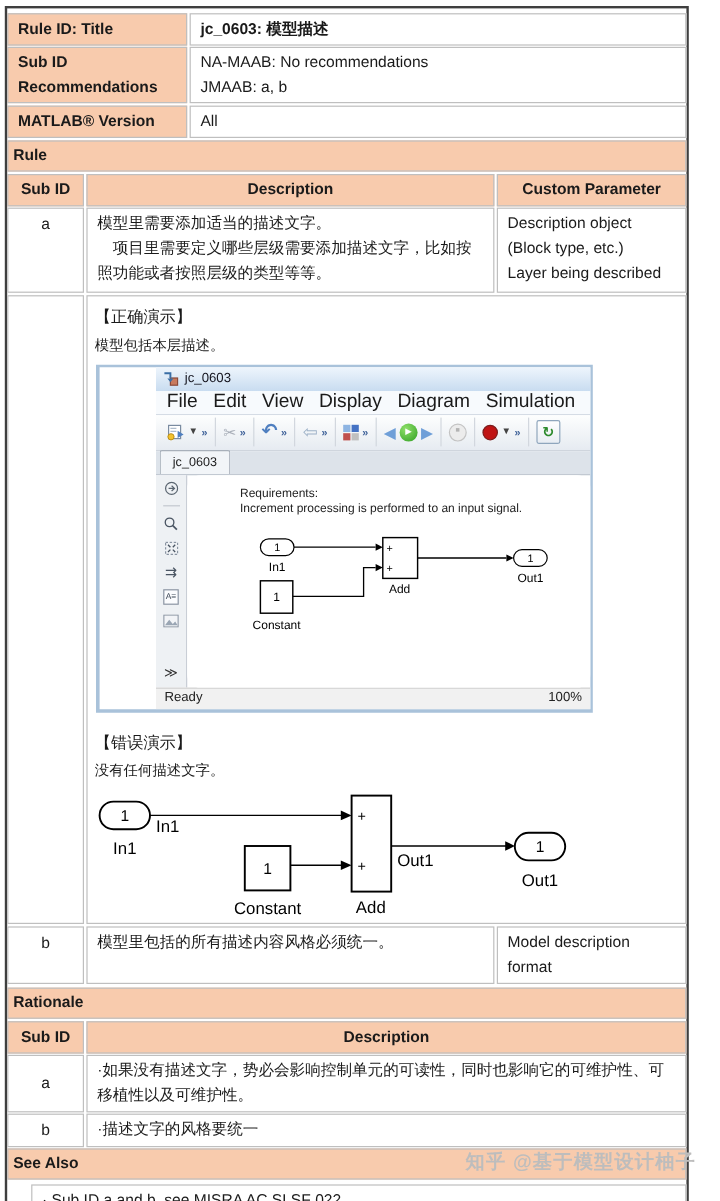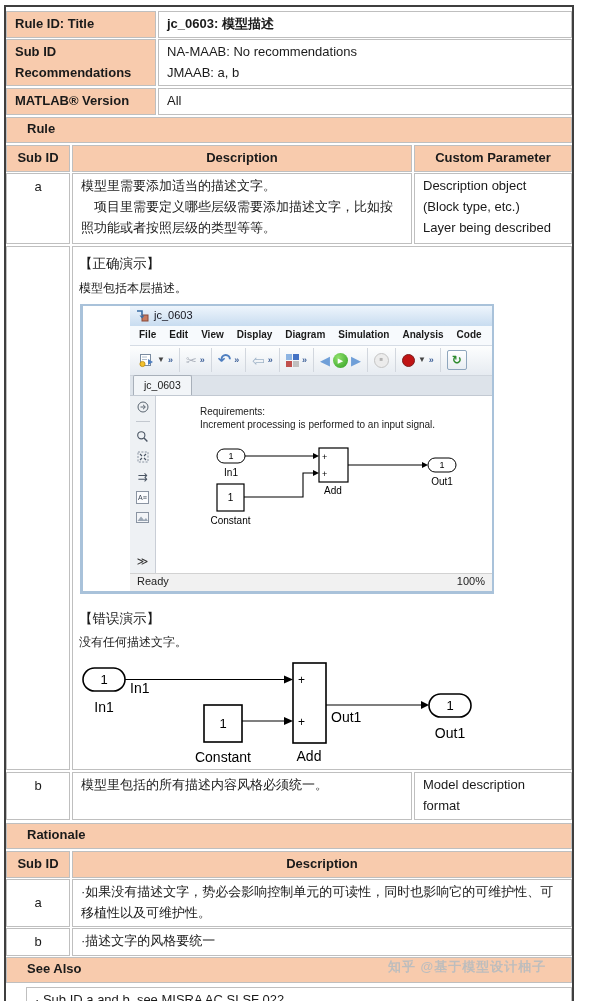--- a/index.html
+++ b/index.html
@@ -17,21 +17,21 @@
   .g2{grid-template-columns:150px 1fr;}
   .g3{grid-template-columns:64px 1fr 158px;}
   .g2r{grid-template-columns:64px 1fr;}
   .cell{
     border:1px solid #bfbfbf;box-sizing:border-box;background:#fff;
     padding:2px 8px;font-size:13px;line-height:1.6;
   }
   .peach{background:#f8cbad;font-weight:bold;}
   .band{
     border:1px solid #bfbfbf;background:#f8cbad;font-weight:bold;
-    font-size:13px;padding:3px 20px;box-sizing:border-box;height:26px;margin-top:3px;
+    font-size:13px;padding:3px 4px;box-sizing:border-box;height:26px;margin-top:3px;
   }
   .vcenter{display:flex;flex-direction:column;justify-content:center;}
   .hcenter{text-align:center;}
   .bold{font-weight:bold;}
   .h26{height:26px;}.h47{height:47px;}.h71{height:71px;}.h48{height:48px;}.h27{height:27px;}
   .subid-cell{display:flex;justify-content:center;padding-top:3px;font-size:13px;}
   .lh17{line-height:1.55;}
 
   
   .demo-cell{grid-column:2/4;padding:4px 6px;overflow:hidden;}
@@ -44,21 +44,21 @@
     background:#fff;display:flex;flex-direction:column;box-sizing:border-box;overflow:hidden;
     margin-left:1px;
     padding-left:47px;
   }
   .sl-title{
     height:20px;flex:0 0 20px;background:linear-gradient(#eef5fc,#c8dcf0);
     display:flex;align-items:center;gap:5px;padding:0 6px;font-size:11px;color:#14141e;
   }
   .sl-menu{
     height:19px;flex:0 0 19px;background:#f7fafd;border-bottom:1px solid #d5dce5;
-    display:flex;align-items:center;gap:13px;padding:0 9px;font-size:10px;white-space:nowrap;overflow:hidden;font-weight:bold;
+    display:flex;align-items:center;gap:13px;padding:0 9px;font-size:16px;white-space:nowrap;overflow:hidden;
   }
   .sl-toolbar{
     height:29px;flex:0 0 29px;background:linear-gradient(#fdfefe,#e6ebf1);
     border-bottom:1px solid #cfd5dd;display:flex;align-items:center;padding:0 2px;overflow:hidden;
   }
   .tgroup{display:flex;align-items:center;gap:3px;padding:0 6px;border-right:1px solid #d2d7de;height:24px;}
   .tgroup.last{border-right:none;}
   .chev{color:#41639a;font-size:9px;font-weight:bold;}
   .drop{color:#444;font-size:8px;}
   .ico{line-height:1;}
@@ -89,21 +89,21 @@
   .req-note{position:absolute;left:44px;top:9px;font-size:10px;line-height:13px;color:#222;}
   .sl-status{
     height:17px;flex:0 0 17px;background:#f1f1f1;border-top:1px solid #d2d2d2;
     display:flex;align-items:center;font-size:11px;padding:0 7px;color:#222;
   }
   .zoom-val{margin-left:auto;}
 
   .bigdiag{display:block;margin:2px 0 0 0;}
 
   .watermark{
-    position:absolute;left:388px;top:958px;font-size:13px;color:#bdbdbd;
+    position:absolute;left:388px;top:958px;font-size:16px;color:#bdbdbd;
     white-space:nowrap;letter-spacing:1px;font-weight:bold;
   }
 </style>
 </head>
 <body>
 
 <div class="doc">
 
   <div class="row first g2 h26">
     <div class="cell peach vcenter">Rule ID: Title</div>

